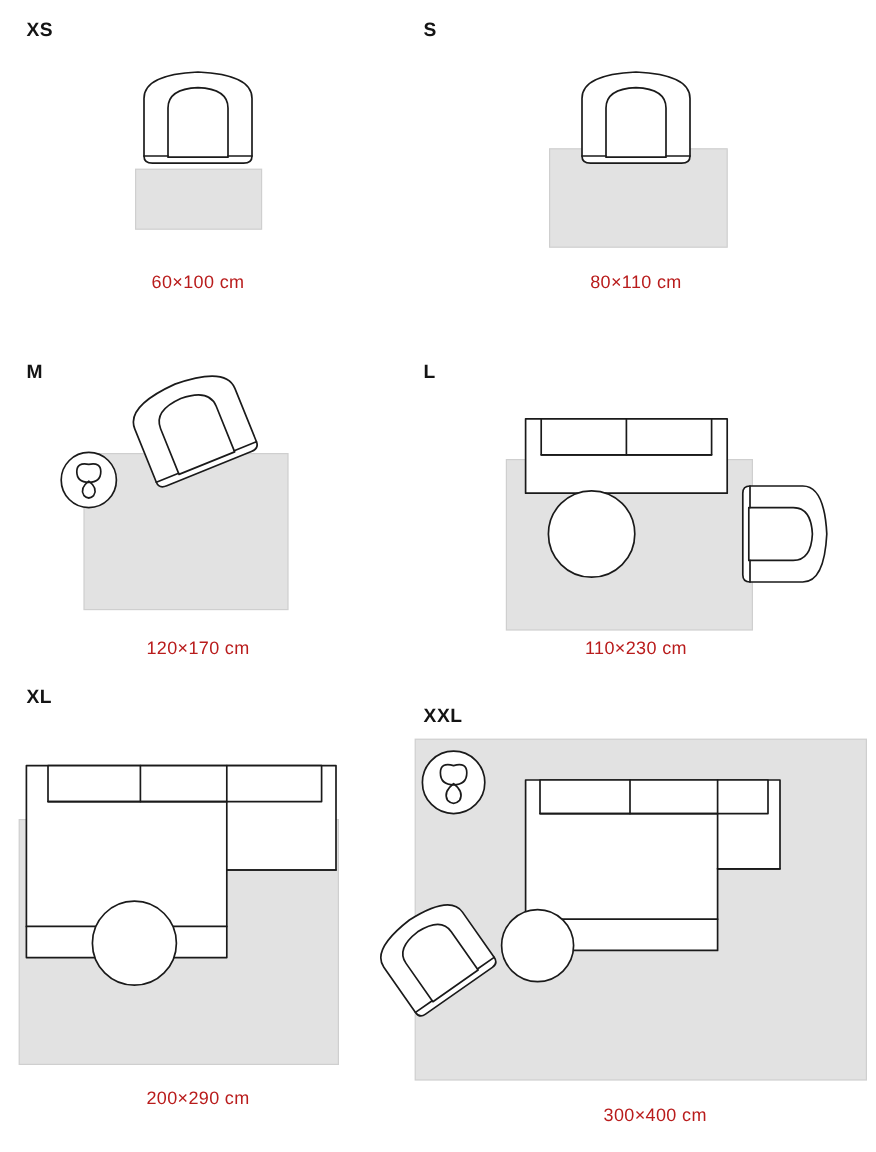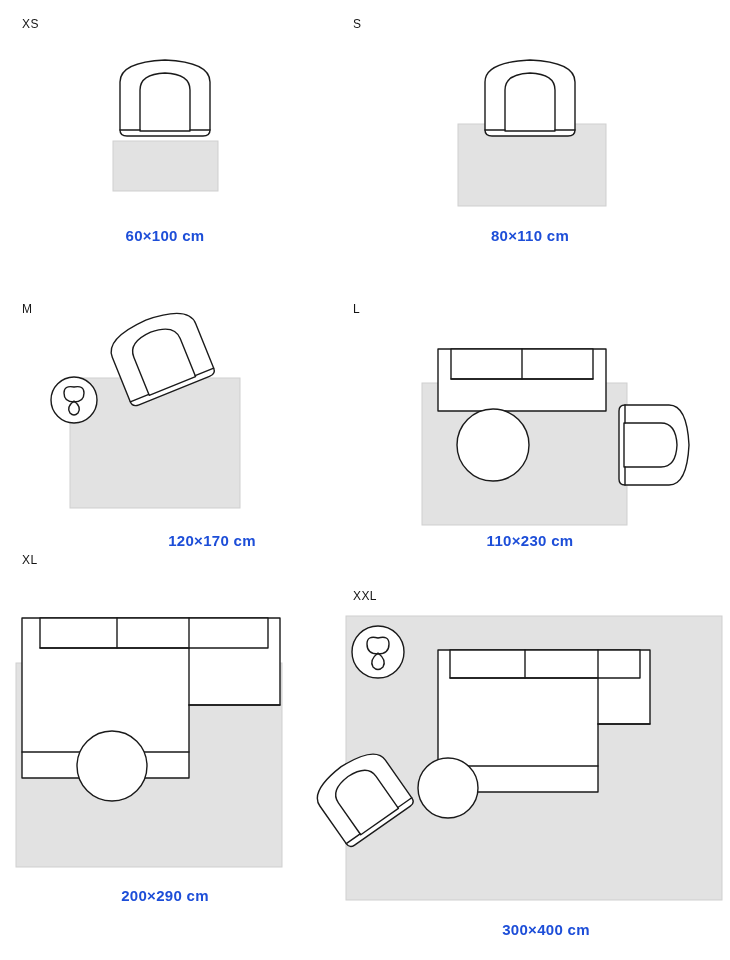--- a/index.html
+++ b/index.html
@@ -17,31 +17,31 @@
   }
   .sheet {
     position: relative;
     width: 730px;
     height: 960px;
   }
   .cell {
     position: absolute;
   }
   .size-label {
-    font-size: 12px;
-    font-weight: normal;
+    font-size: 16px;
+    font-weight: bold;
     letter-spacing: 0.4px;
     color: #141414;
     line-height: 1;
   }
   .dim-label {
     font-size: 15px;
-    font-weight: bold;
+    font-weight: normal;
     letter-spacing: 0.3px;
-    color: #1d4ed8;
+    color: #b91c1c;
     text-align: center;
     line-height: 1;
     white-space: nowrap;
   }
   .stage {
     position: relative;
   }
   svg {
     display: block;
     overflow: visible;
@@ -109,21 +109,21 @@
           <path class="furn" d="M127 22 Q127 2 172 0 Q217 2 217 22 L217 70 Q217 76 210 76 L134 76 Q127 76 127 70 Z"></path>
           <path class="furn" d="M147 30 Q147 14 172 13 Q197 14 197 30 L197 71 L147 71 Z"></path>
           <path class="furn-thin" d="M127 70 L147 70 M197 70 L217 70"></path>
         </g>
 
         <circle class="furn" cx="74" cy="85" r="23"></circle>
         <path class="furn-thin" d="M74 87 Q64 87 64 78 Q64 70 74 72 Q84 70 84 78 Q84 87 74 87 Z"></path>
         <path class="furn-thin" d="M74 86 Q66 92 70 98 Q74 102 78 98 Q82 92 74 86 Z"></path>
       </svg>
     </div>
-    <div class="dim-label" style="position:absolute; left:0px; top:258px; width:330px;padding-left:47px;">120×170 cm</div>
+    <div class="dim-label" style="position:absolute; left:0px; top:258px; width:330px;">120×170 cm</div>
   </div>
 
   <div class="cell" style="left:330px; top:275px; width:400px; height:290px;">
     <div class="size-label" style="position:absolute; left:23px; top:28px;">L</div>
     <div class="stage" style="position:absolute; left:0px; top:40px; width:400px; height:195px;">
       <svg width="400" height="195" viewBox="0 0 400 195" aria-hidden="true">
         <rect class="rug" x="92" y="68" width="205" height="142"></rect>
 
         <rect class="furn" x="108" y="34" width="168" height="62"></rect>
         <rect class="furn" x="121" y="34" width="142" height="30"></rect>
@@ -135,21 +135,21 @@
         <g transform="rotate(90 305 130)">
           <path class="furn" d="M265 96 Q265 78 305 76 Q345 78 345 96 L345 140 Q345 146 339 146 L271 146 Q265 146 265 140 Z"></path>
           <path class="furn" d="M283 104 Q283 89 305 88 Q327 89 327 104 L327 141 L283 141 Z"></path>
           <path class="furn-thin" d="M265 140 L283 140 M327 140 L345 140"></path>
         </g>
       </svg>
     </div>
     <div class="dim-label" style="position:absolute; left:0px; top:258px; width:400px;">110×230 cm</div>
   </div>
 
-  <div class="cell" style="left:0px; top:536px; width:330px; height:390px;">
+  <div class="cell" style="left:0px; top:556px; width:330px; height:390px;">
     <div class="size-label" style="position:absolute; left:22px; top:18px;">XL</div>
     <div class="stage" style="position:absolute; left:0px; top:30px; width:330px; height:290px;">
       <svg width="330" height="290" viewBox="0 0 330 290" aria-hidden="true">
         <rect class="rug" x="16" y="97" width="266" height="204"></rect>
 
         <path class="furn" d="M22 52 L280 52 L280 139 L189 139 L189 212 L22 212 Z"></path>
         <path class="furn" d="M40 52 L268 52 L268 82 L40 82 Z"></path>
         <path class="furn-thin" d="M117 52 L117 82"></path>
         <path class="furn-thin" d="M189 52 L189 139"></path>
         <path class="furn-thin" d="M40 82 L189 82"></path>

